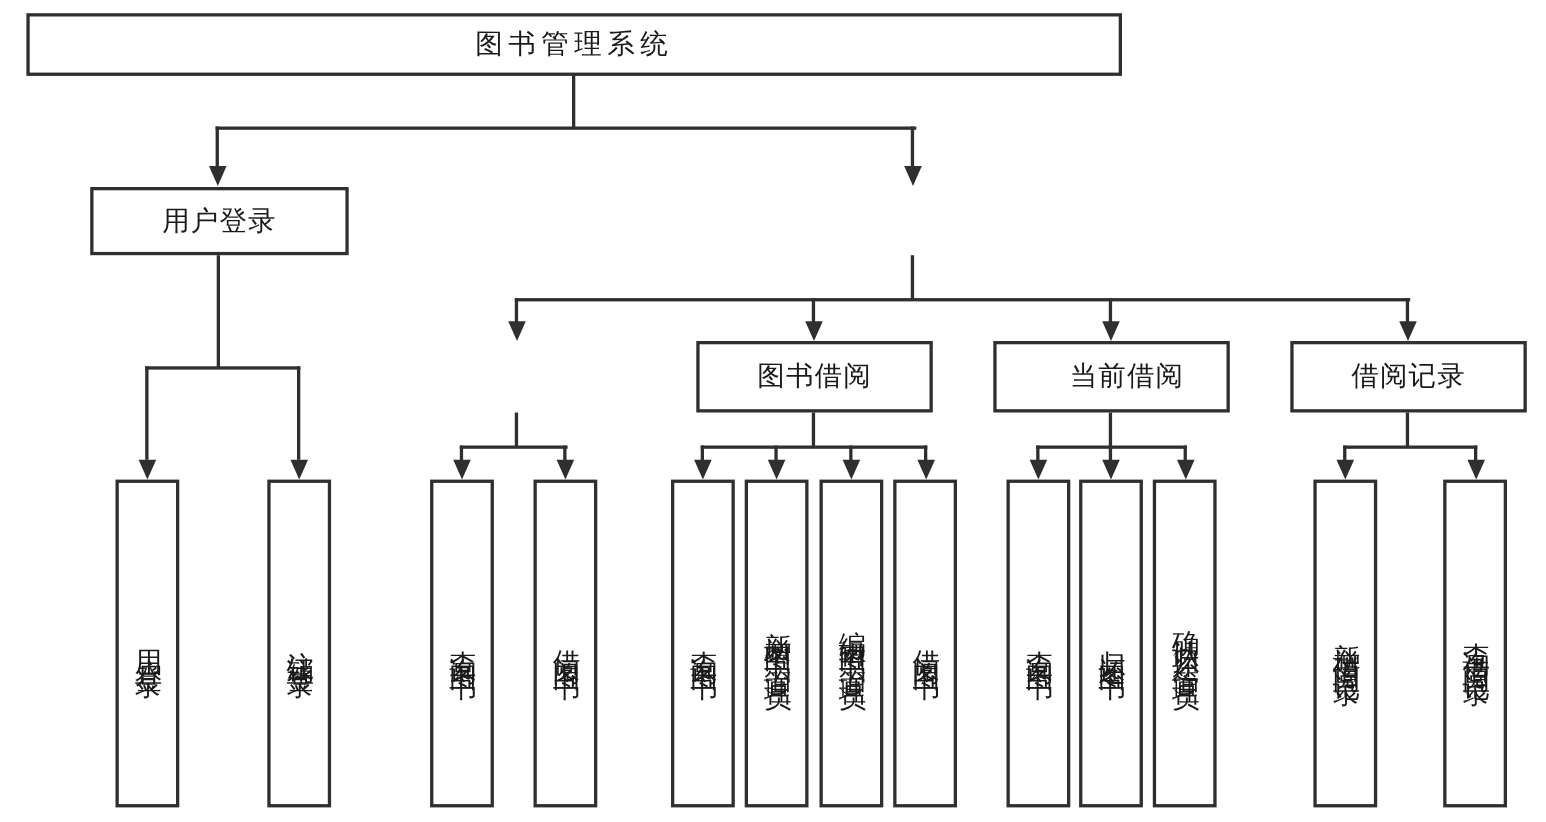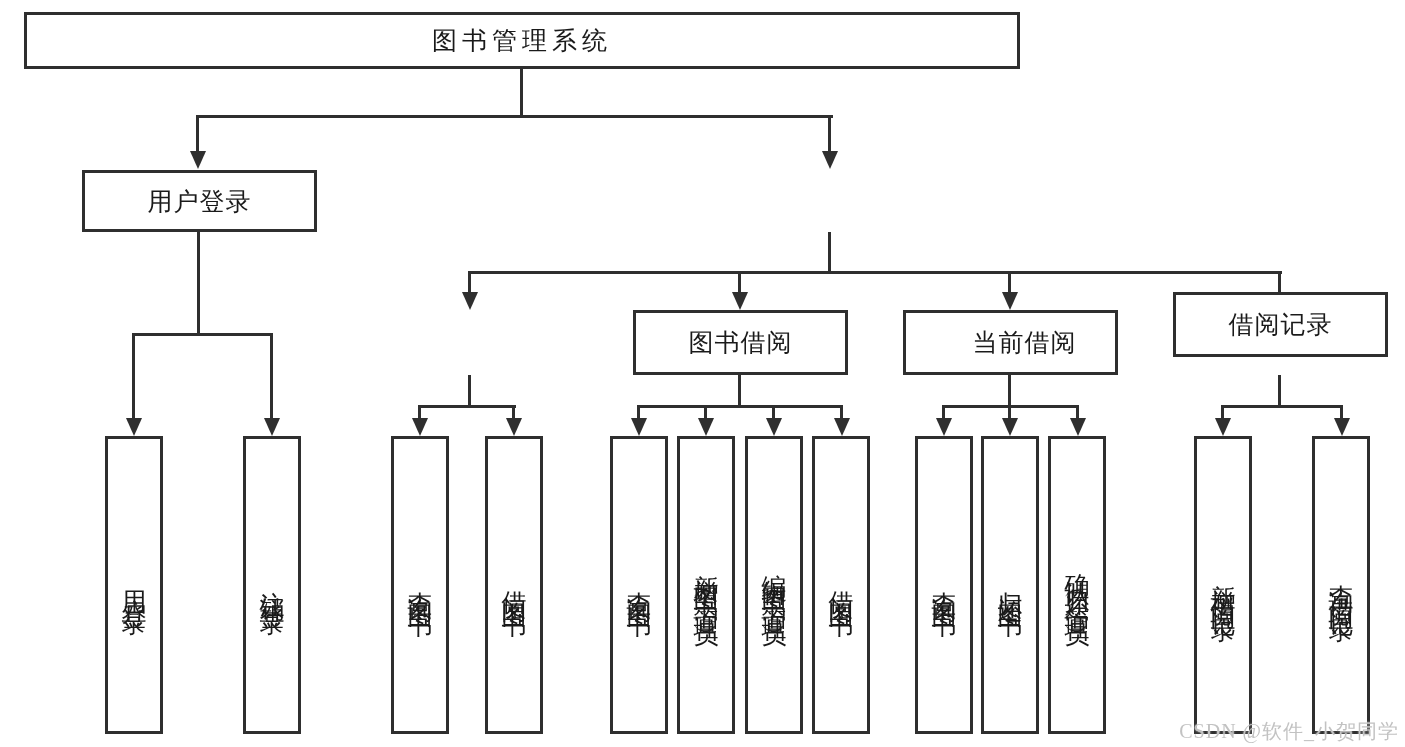--- a/index.html
+++ b/index.html
@@ -6,21 +6,21 @@
     --line:#2f2f2f;
     --text:#1a1a1a;
     --bg:#ffffff;
     --wm:#c2c2c2;
   }
   html,body{margin:0;padding:0;background:var(--bg);}
   .canvas{
     position:relative;
     width:1405px;height:747px;
     background:var(--bg);
-    font-family:Liberation Serif, serif;
+    font-family:Liberation Sans, sans-serif;
     color:var(--text);
     overflow:hidden;
   }
   
   .hl,.vl{position:absolute;background:var(--line);}
   .hl{height:3px;}
   .vl{width:3px;}
   
   .arr{
     position:absolute;width:0;height:0;
@@ -92,21 +92,21 @@
   <div class="arr" style="left:1002px;top:292px;"></div>
   <div class="vl" style="left:1278px;top:271px;height:24px;"></div>
   <div class="arr" style="left:1272px;top:292px;"></div>
 
   <div class="node h" style="left:633px;top:310px;width:215px;height:65px;">
     <span>图书借阅</span>
   </div>
   <div class="node h" style="left:903px;top:310px;width:215px;height:65px;padding-left:28px;">
     <span>当前借阅</span>
   </div>
-  <div class="node h" style="left:1173px;top:292px;width:215px;height:65px;">
+  <div class="node h" style="left:1173px;top:310px;width:215px;height:65px;">
     <span>借阅记录</span>
   </div>
 
   <div class="vl" style="left:468px;top:375px;height:32px;"></div>
   <div class="hl" style="left:418px;top:405px;width:98px;"></div>
   <div class="vl" style="left:418px;top:405px;height:15px;"></div>
   <div class="arr" style="left:412px;top:418px;"></div>
   <div class="vl" style="left:512px;top:405px;height:15px;"></div>
   <div class="arr" style="left:506px;top:418px;"></div>
 
@@ -174,15 +174,14 @@
     <span class="vtxt">确认归还（管理员）</span>
   </div>
 
   <div class="node vert" style="left:1194px;top:436px;width:58px;height:298px;">
     <span class="vtxt">新增借阅记录</span>
   </div>
   <div class="node vert" style="left:1312px;top:436px;width:58px;height:298px;">
     <span class="vtxt">查询借阅记录</span>
   </div>
 
-  <div class="watermark">CSDN @软件_小贺同学</div>
 
 </div>
 
 </body></html>

